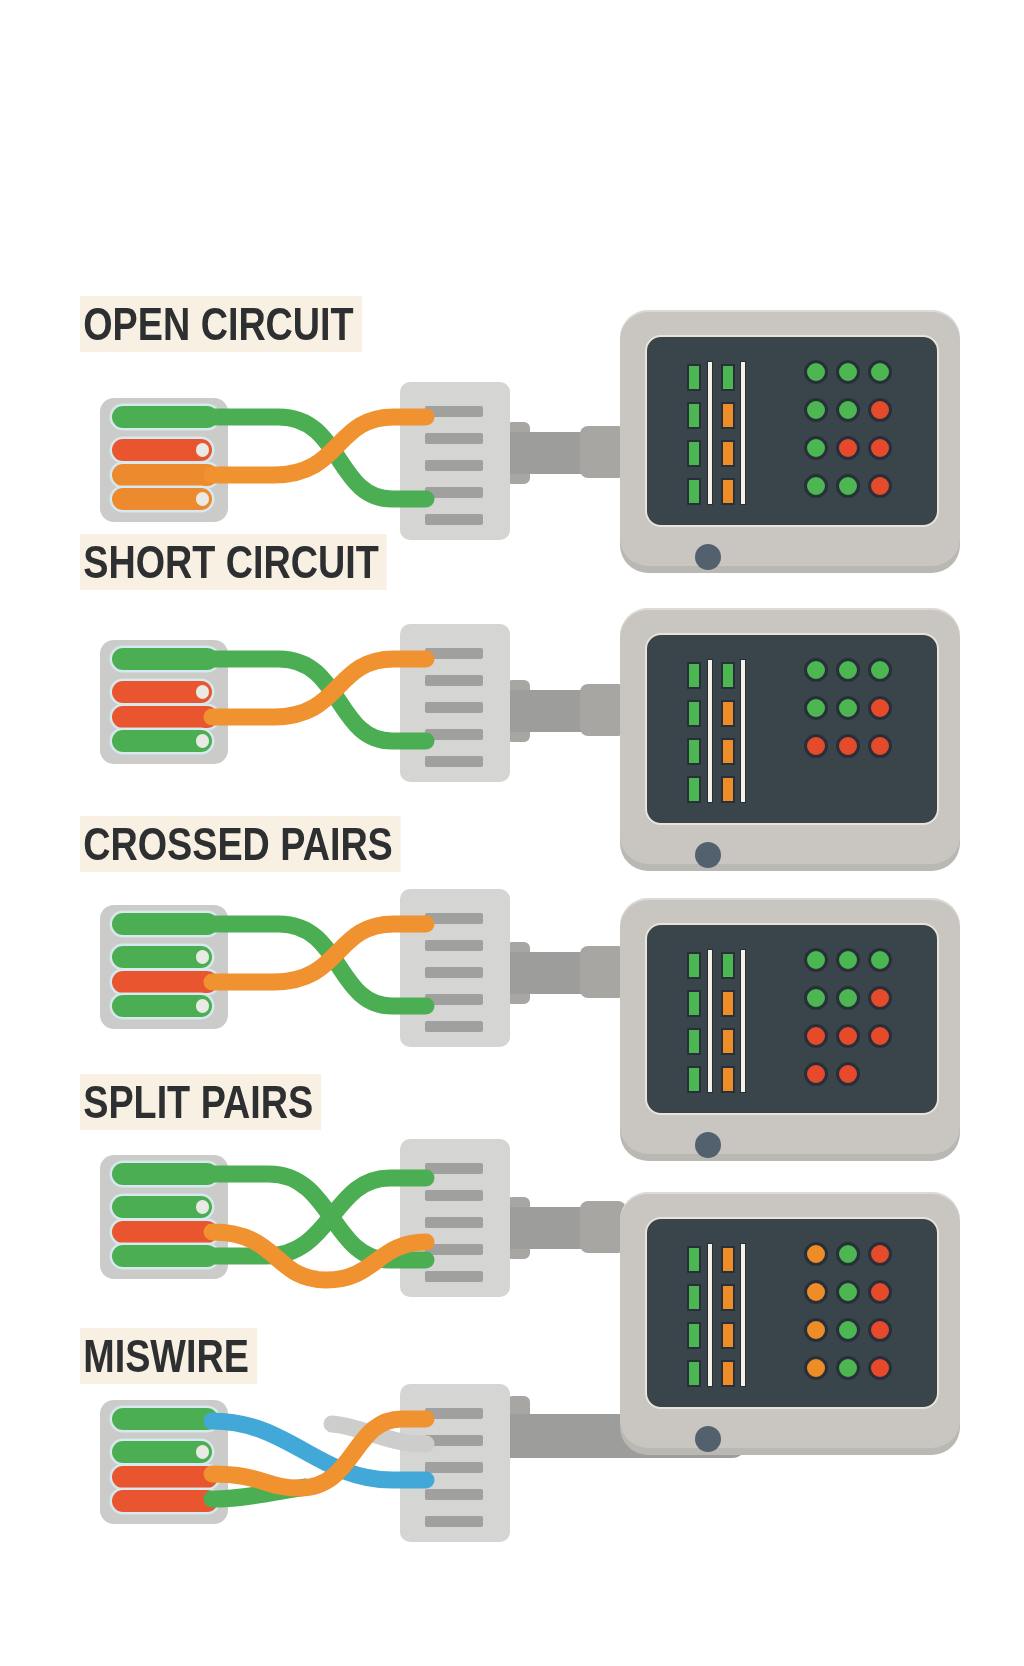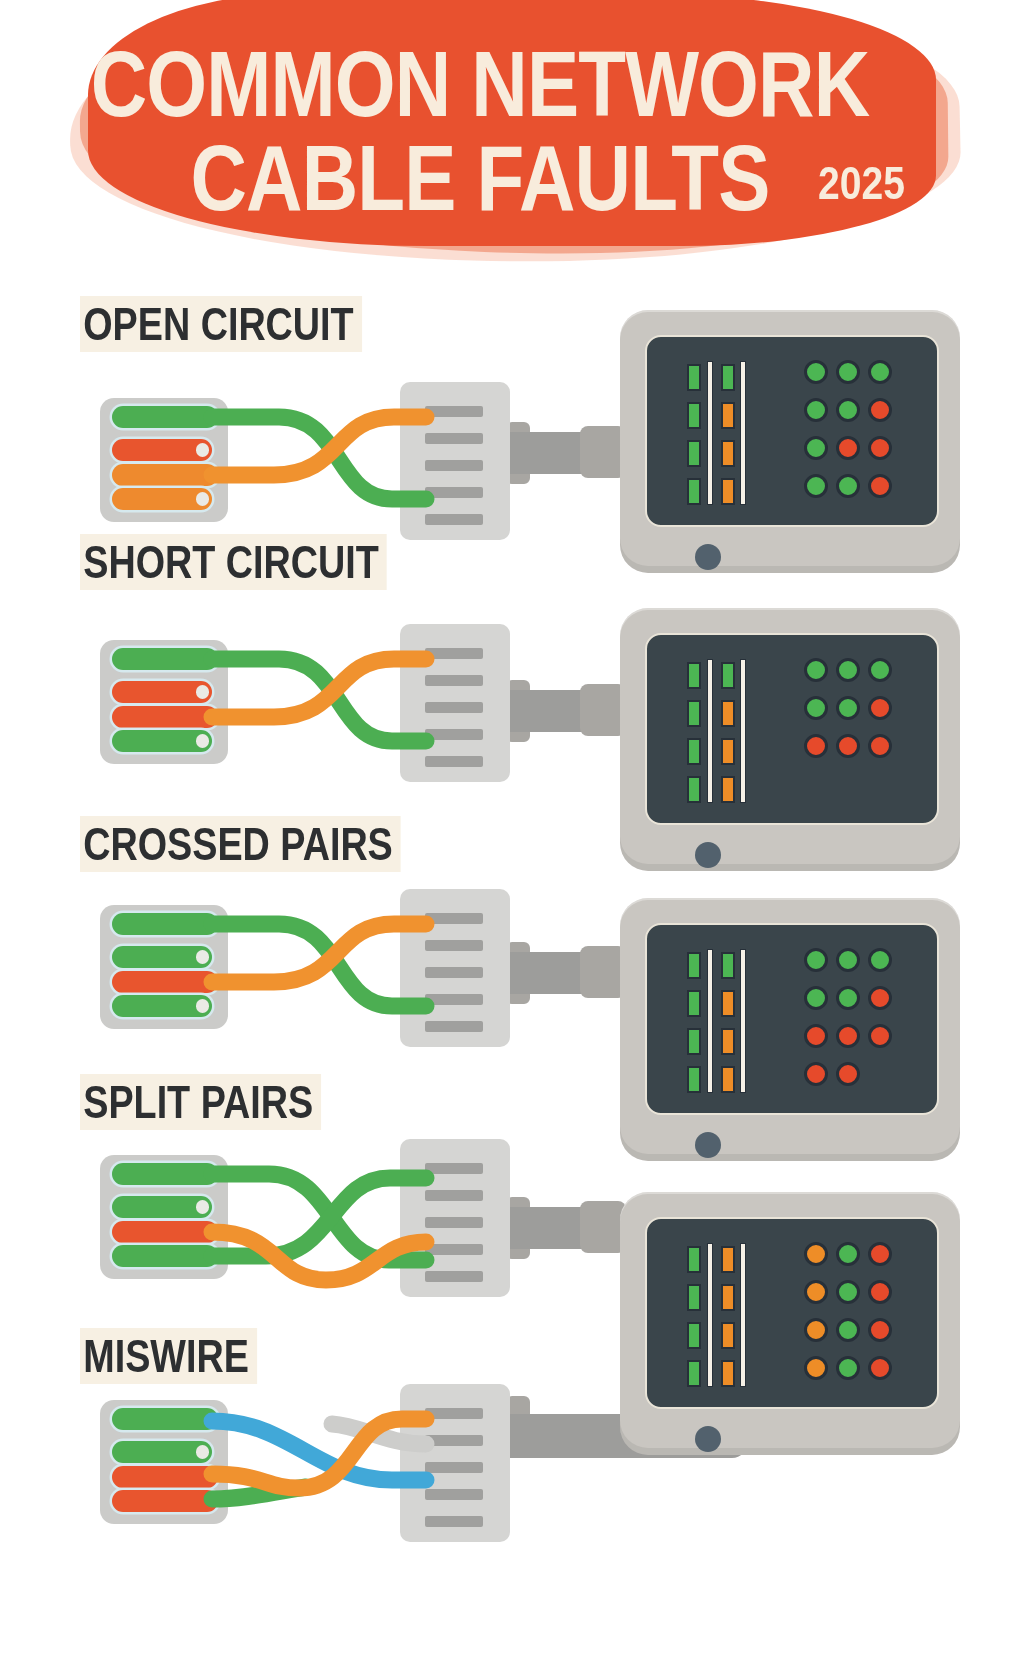--- a/index.html
+++ b/index.html
@@ -22,28 +22,20 @@
   #header-year{left:818px;top:156px;font-size:46px;color:#F8ECDC;transform:scaleX(.85);
       transform-origin:left center;}
   .section-title{font-size:46px;line-height:52px;color:#2D2F31;transform:scaleX(.82);
       transform-origin:left center;background:#F7F0E3;padding:2px 10px 2px 4px;}
 </style>
 </head>
 <body>
 
 <div id="poster">
 
-  <div class="abs" id="header" style="left:0;top:0;width:1024px;height:260px;">
-    <div class="abs" id="header-blob-ghost2"></div>
-    <div class="abs" id="header-blob-ghost1"></div>
-    <div class="abs" id="header-blob"></div>
-    <div class="abs condensed" id="header-line1">COMMON NETWORK</div>
-    <div class="abs condensed" id="header-line2">CABLE FAULTS</div>
-    <div class="abs condensed" id="header-year">2025</div>
-  </div>
 
   <div id="diagram-root">
       <div style="position: absolute; left: 0px; top: 0px; width: 0px; height: 0px;">
         <div class="condensed section-title" style="position: absolute; left: 80px; top: 296px; z-index: 5;">OPEN CIRCUIT</div>
         <div style="position: absolute; left: 506px; top: 422px; width: 24px; height: 62px; border-radius: 6px; background: rgb(168, 166, 162); z-index: 0;"></div>
         <div style="position: absolute; left: 502px; top: 432px; width: 92px; height: 42px; background: rgb(157, 157, 155); z-index: 1;"></div>
         <div style="position: absolute; left: 100px; top: 398px; width: 128px; height: 124px; border-radius: 14px; background: rgb(203, 203, 201); z-index: 1;">
           <div style="position: absolute; left: 12px; top: 8px; width: 106px; height: 22px; border-radius: 11px; background: rgb(76, 174, 82); box-shadow: rgba(214, 234, 240, 0.95) 0px 0px 0px 2.5px; z-index: 2;"></div>
           <div style="position: absolute; left: 12px; top: 41px; width: 100px; height: 22px; border-radius: 11px; background: rgb(232, 85, 46); box-shadow: rgba(214, 234, 240, 0.95) 0px 0px 0px 2.5px; z-index: 2;">
             <div style="position: absolute; right: 3px; top: 4px; width: 13px; height: 14px; border-radius: 7px; background: rgb(234, 234, 229);"></div>

